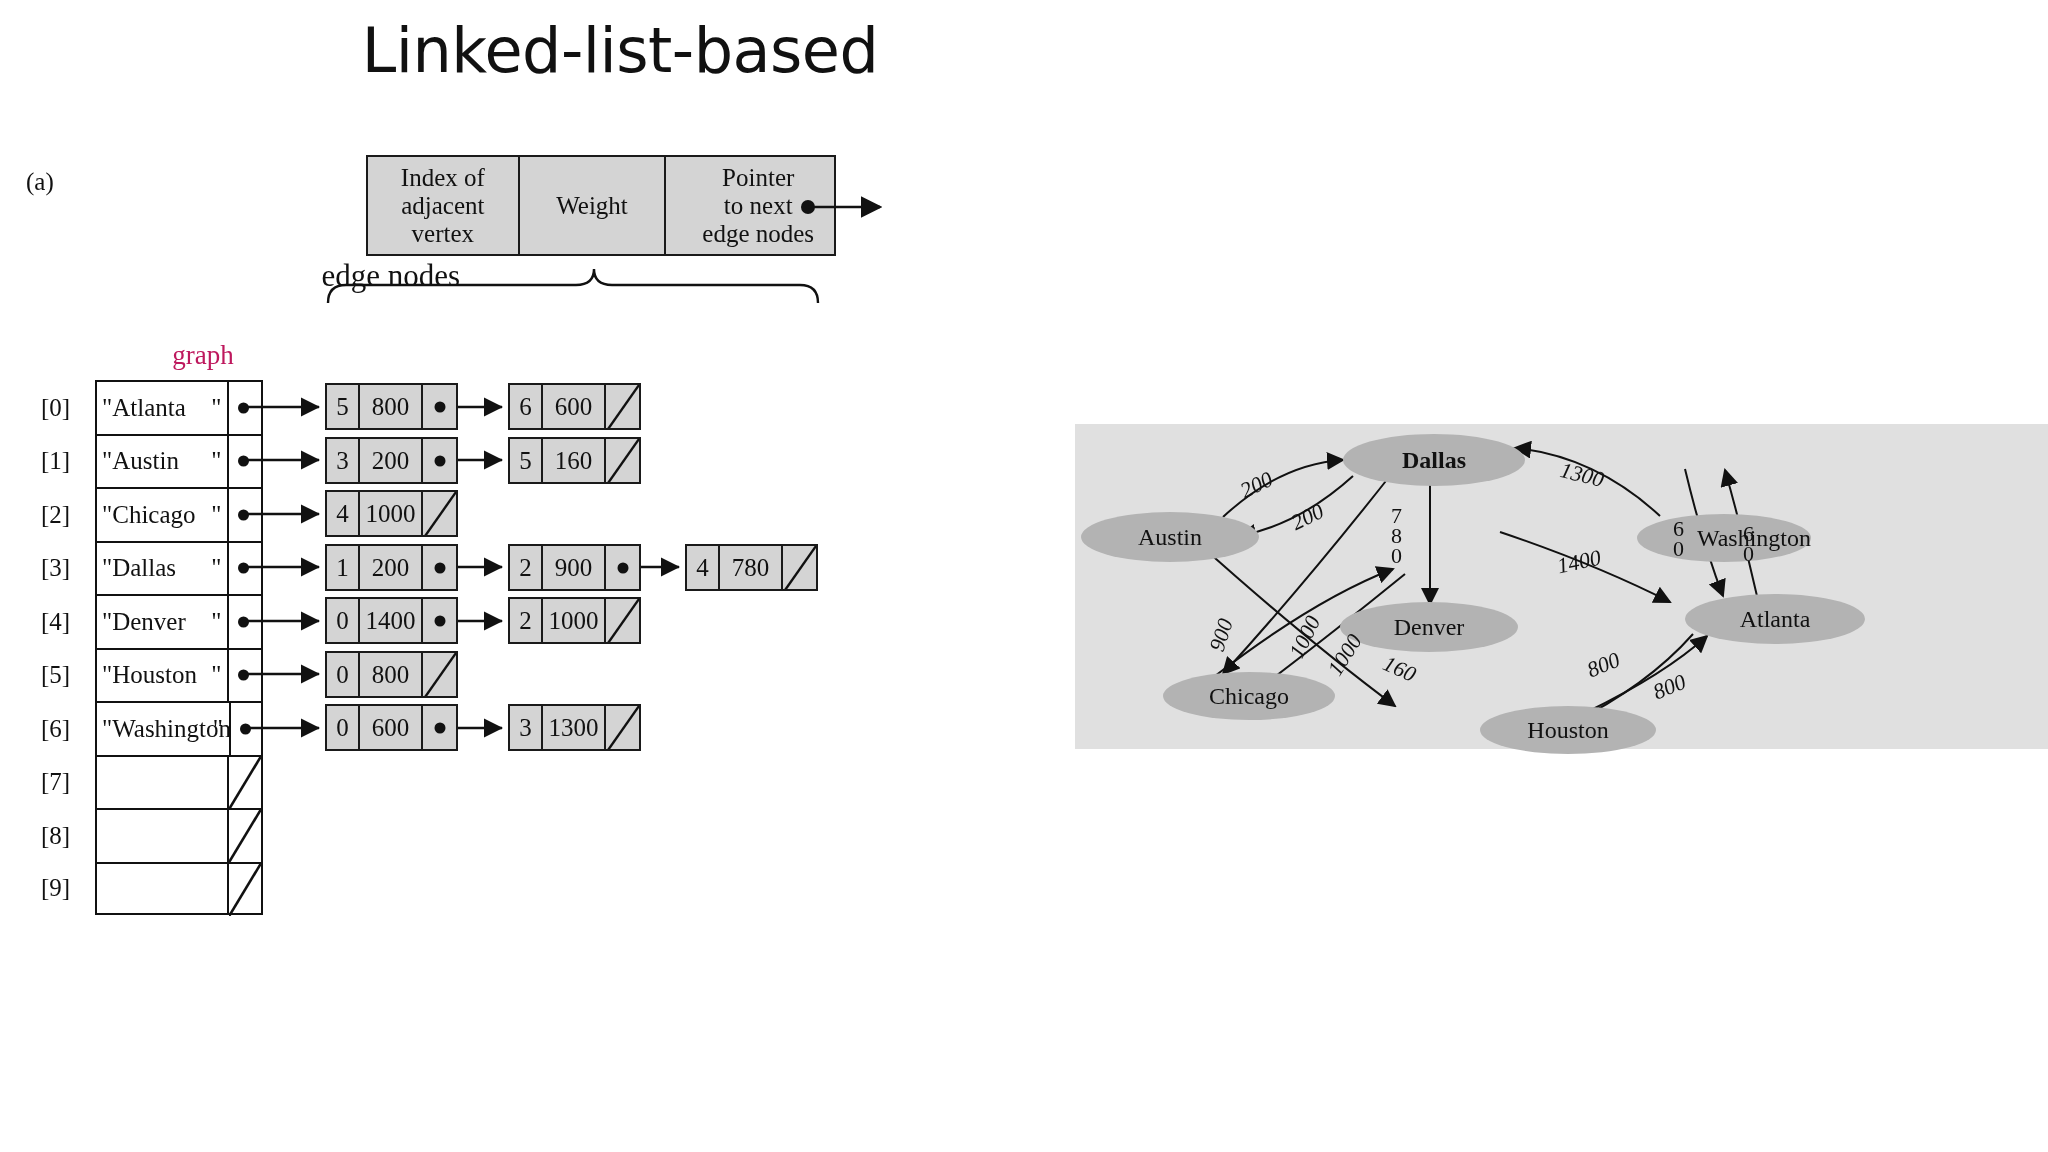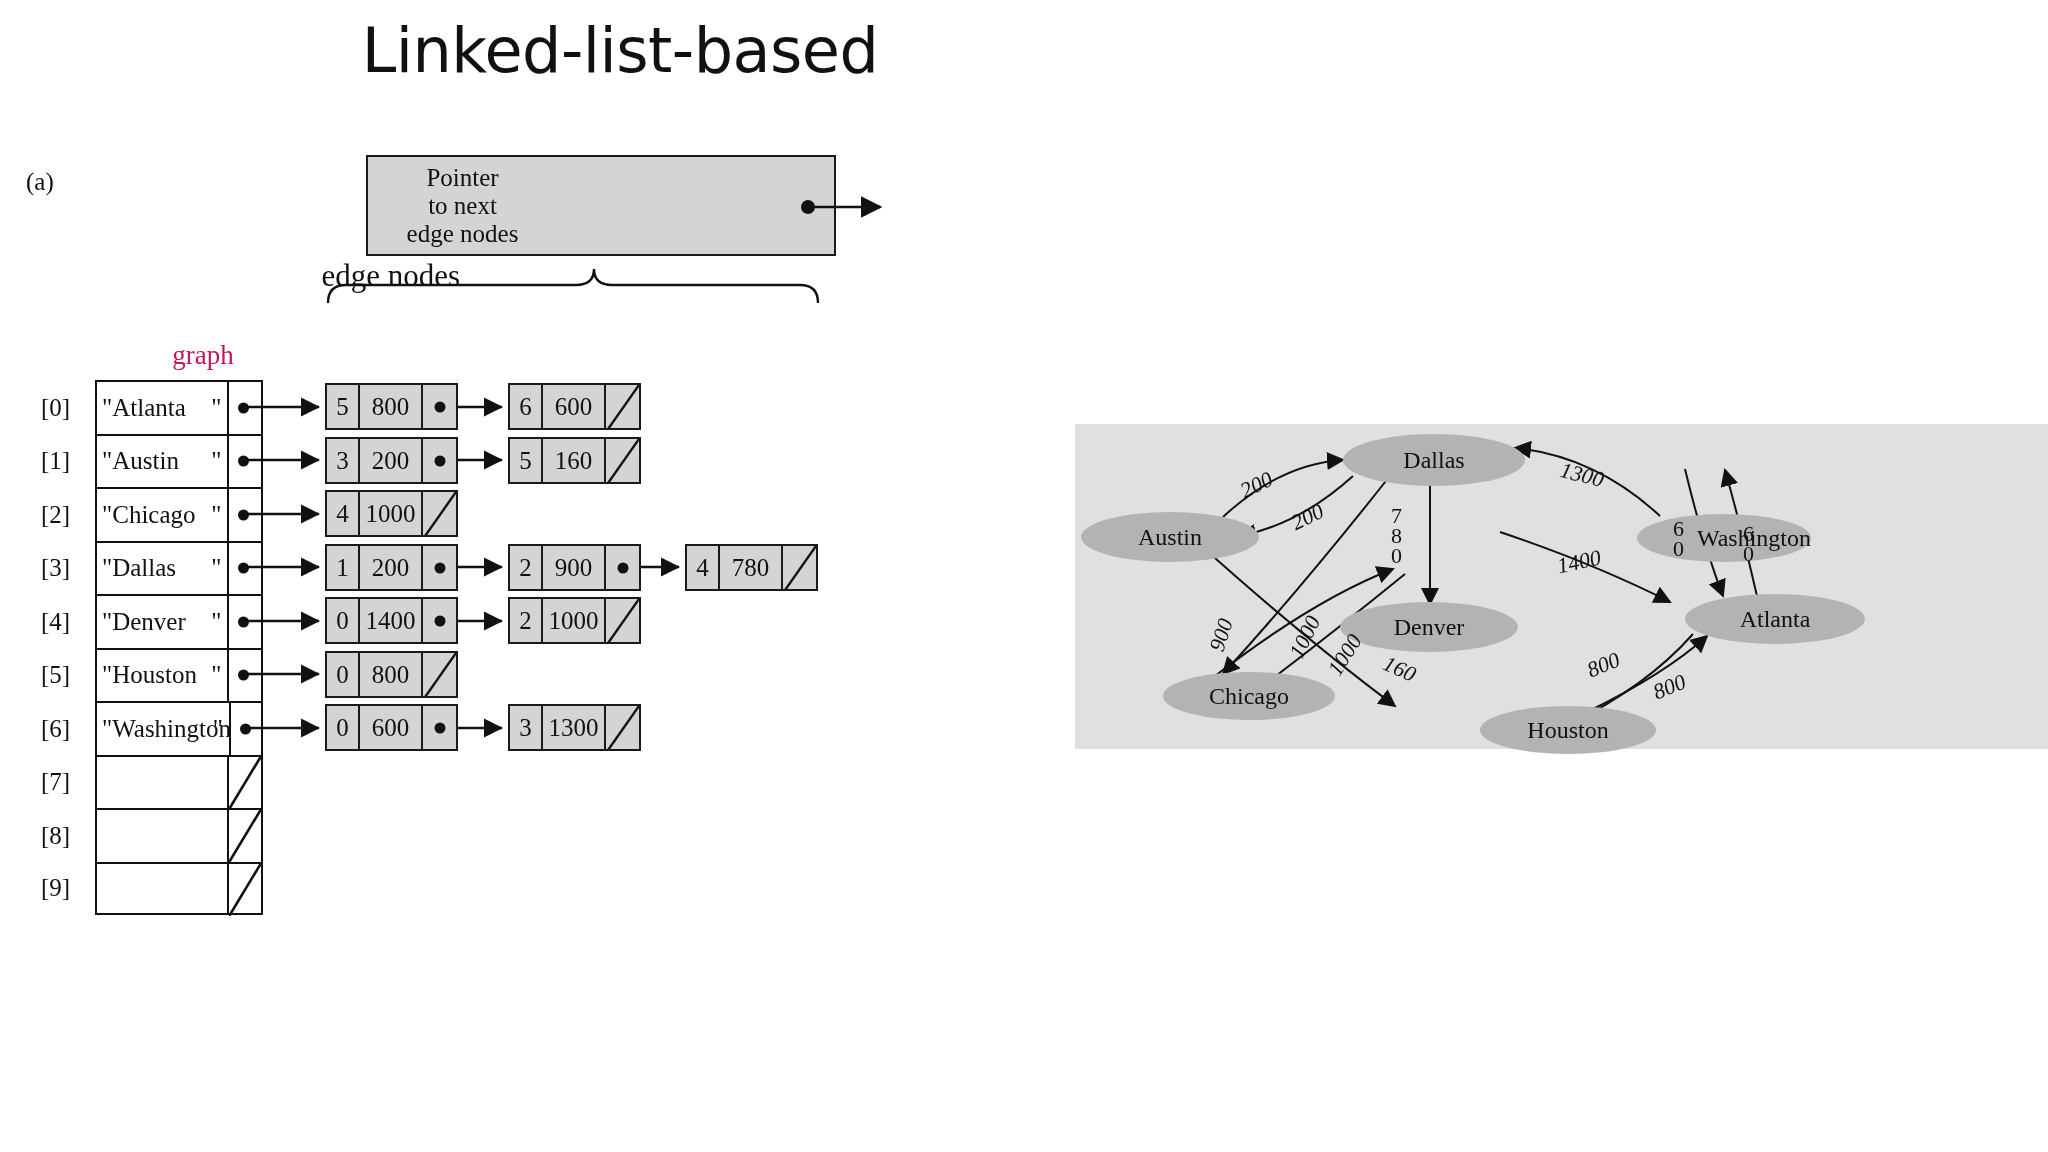--- a/index.html
+++ b/index.html
@@ -171,20 +171,29 @@
 
   <div class="title">Linked-list-based</div>
 
   <div class="panel-label">(a)</div>
 
   <div class="edge-nodes-caption">edge nodes</div>
 
   <div class="graph-caption">graph</div>
 
   <div class="legend-box">
+    <div class="lc-index legend-cell">
+      <div>
+        <div>Index of</div>
+        <div>adjacent vertex</div>
+      </div>
+    </div>
+    <div class="lc-weight legend-cell">
+      <div>Weight</div>
+    </div>
     <div class="lc-ptr legend-cell">
       <div>
         <div>Pointer</div>
         <div>to next</div>
         <div>edge nodes</div>
       </div>
     </div>
   </div>
 
   <svg class="ov" width="2048" height="1152">
@@ -462,21 +471,21 @@
         <path d="M 330,150 Q 250,215 180,268" marker-end="url(#ga)"></path>
 
         <path d="M 122,118 Q 230,215 320,282" marker-end="url(#ga)"></path>
 
         <path d="M 512,288 Q 590,250 632,212" marker-end="url(#ga)"></path>
 
         <path d="M 618,210 Q 572,262 495,300" marker-end="url(#ga)"></path>
       </g>
     </svg>
 
-    <div class="node-ellipse" style="left:268px; top:10px;  width:182px; height:52px;">
+    <div class="node-ellipse" style="left:268px; top:10px;  width:182px; height:52px;font-weight:bold;">
       <span>Dallas</span>
       </div>
     <div class="node-ellipse" style="left:6px;   top:88px;  width:178px; height:50px;">
       <span>Austin</span>
       </div>
     <div class="node-ellipse" style="left:562px; top:90px;  width:174px; height:48px;justify-content:flex-end;">
       <span>Washington</span>
       </div>
     <div class="node-ellipse" style="left:265px; top:178px; width:178px; height:50px;">
       <span>Denver</span>

